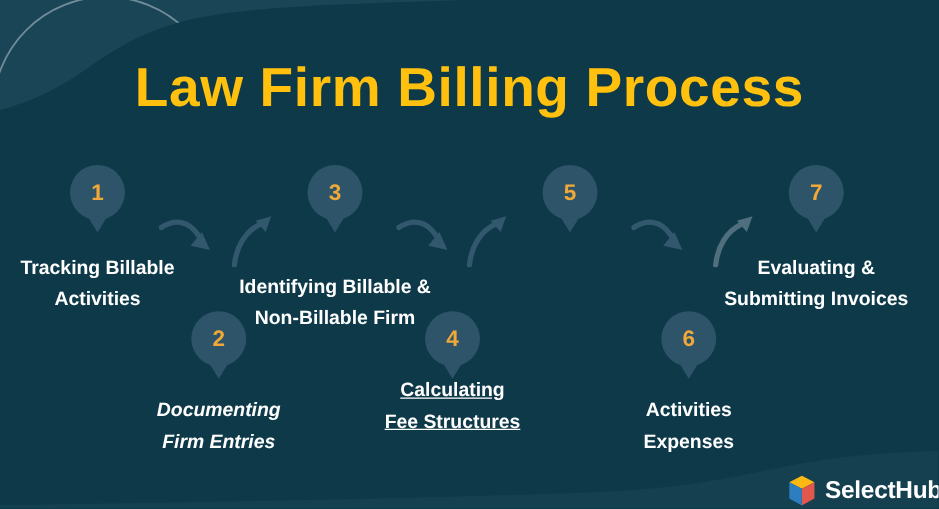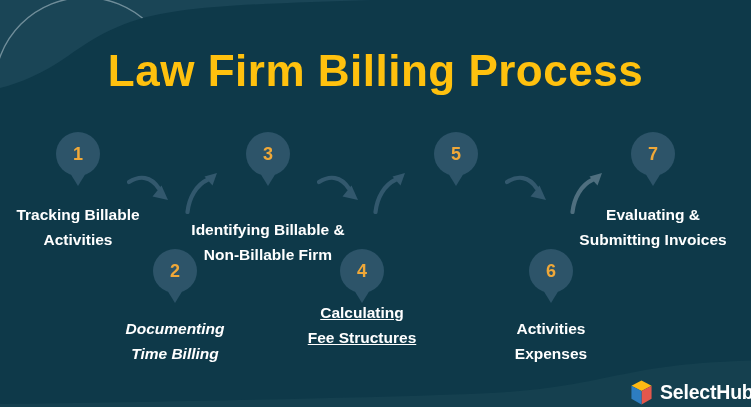--- a/index.html
+++ b/index.html
@@ -75,21 +75,21 @@
       </div>
       <div class="step-label" style="left: -27px; top: 202px;">
         <span>Tracking Billable</span>
         <span>Activities</span>
       </div>
       <div class="pin" style="left: 153px; top: 249px;">
         <span class="pin-num">2</span>
       </div>
       <div class="step-label" style="left: 70px; top: 316px; font-style: italic;">
         <span>Documenting</span>
-        <span>Time Billing</span>
+        <span>Firm Entries</span>
       </div>
       <div class="pin" style="left: 246px; top: 132px;">
         <span class="pin-num">3</span>
       </div>
       <div class="step-label" style="left: 163px; top: 202px; margin-top: 15px;">
         <span>Identifying Billable &amp;</span>
         <span>Non-Billable Firm</span>
       </div>
       <div class="pin" style="left: 340px; top: 249px;">
         <span class="pin-num">4</span>

